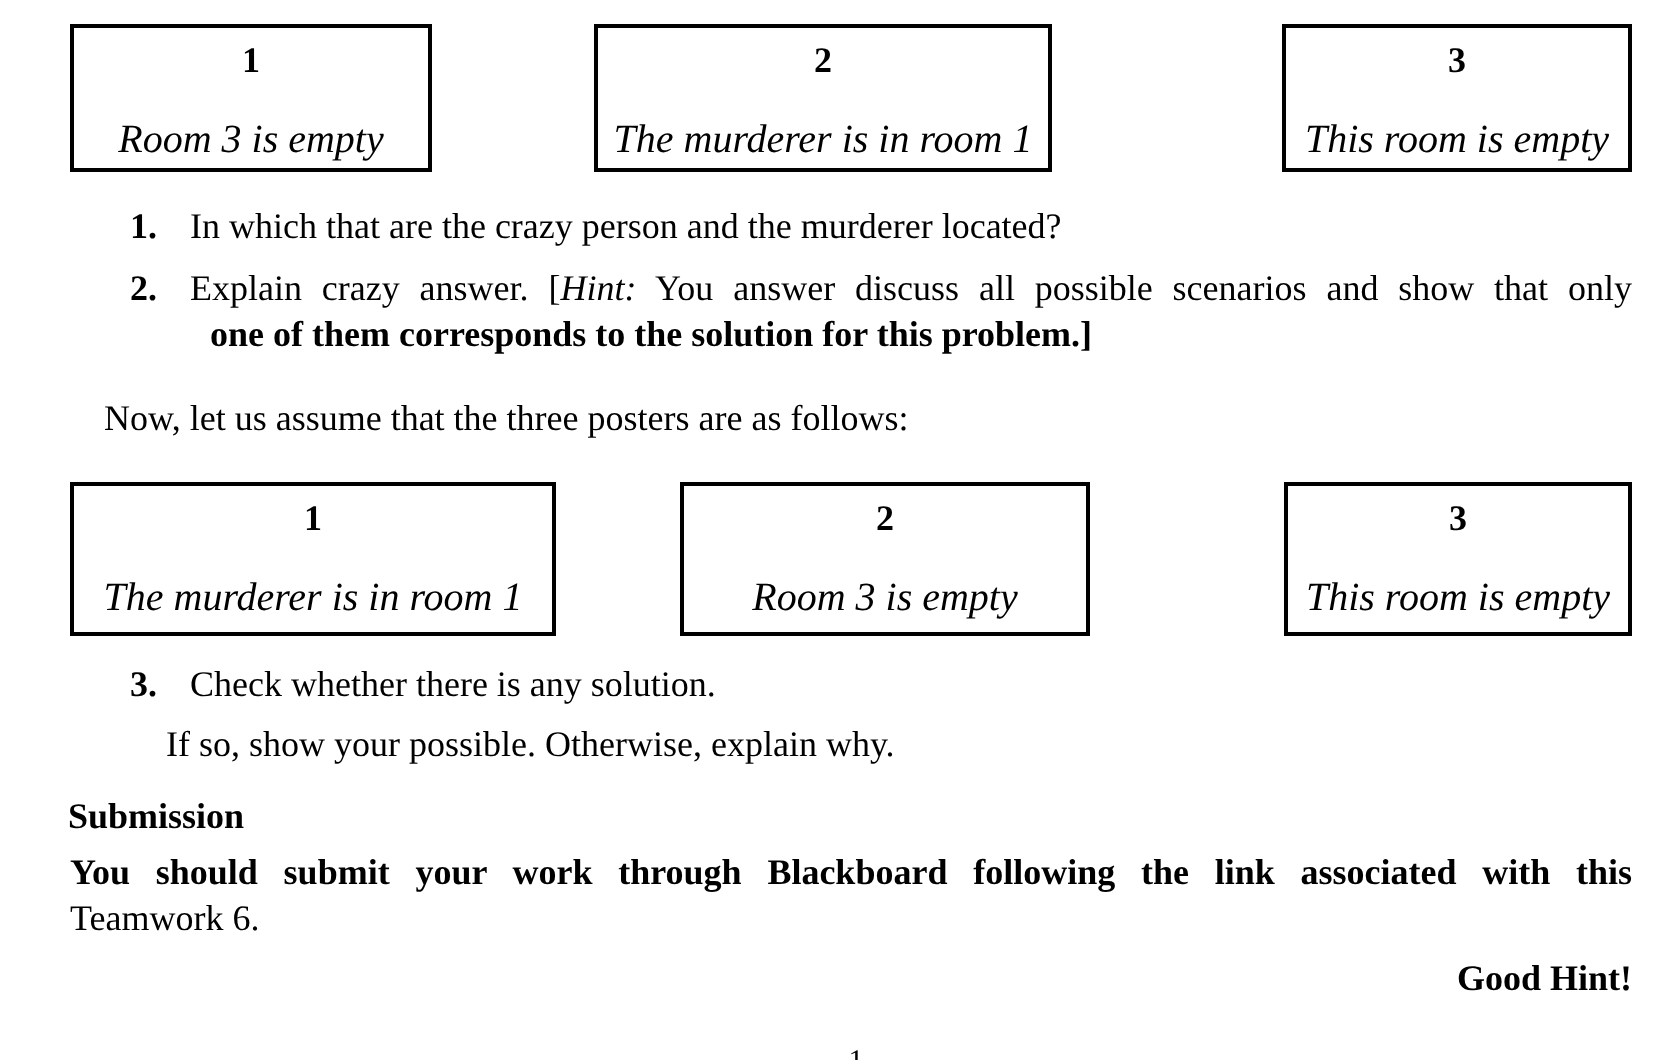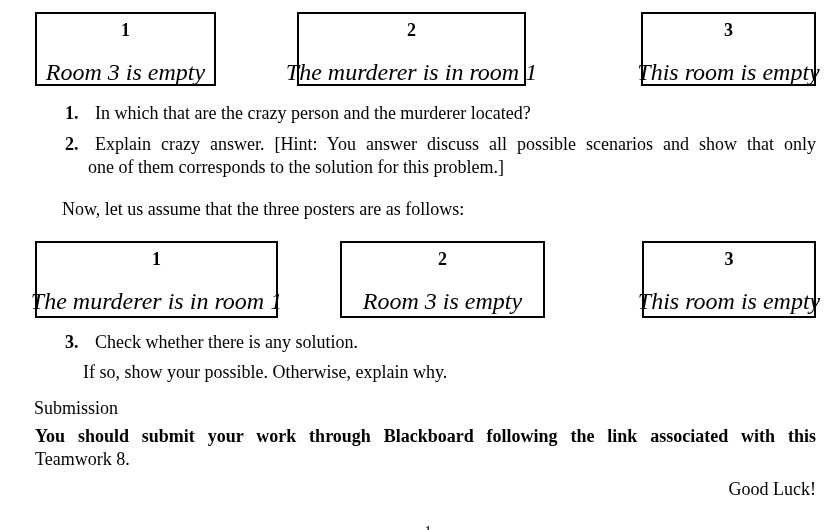--- a/index.html
+++ b/index.html
@@ -26,21 +26,21 @@
     padding: 7px 2px 9px 2px;
     background: #ffffff;
   }
   .poster-number {
     font-weight: bold;
     font-size: 18px;
     line-height: 1;
   }
   .poster-text {
     font-style: italic;
-    font-size: 24px;
+    font-size: 20px;
     line-height: 1;
     white-space: nowrap;
     margin-top: 21px;
   }
 
   
   #r1b1 { left: 35px;  top: 12px; width: 181px; height: 74px; }
   #r1b2 { left: 297px; top: 12px; width: 229px; height: 74px; }
   #r1b3 { left: 641px; top: 12px; width: 175px; height: 74px; }
   
@@ -56,22 +56,22 @@
   .num {
     font-weight: bold;
   }
   .justify-line {
     white-space: normal;
     text-align: justify;
     text-align-last: justify;
     overflow: hidden;
     height: 24px;
   }
-  .italic { }
-  .bold { font-weight: normal; }
+  .italic { font-style: italic; }
+  .bold { font-weight: bold; }
   .right { text-align: right; }
 </style>
 </head>
 <body>
 
 <div class="poster-box" id="r1b1">
   <span class="poster-number">1</span>
   <span class="poster-text">Room 3 is empty</span>
 </div>
 <div class="poster-box" id="r1b2">
@@ -81,40 +81,40 @@
 <div class="poster-box" id="r1b3">
   <span class="poster-number">3</span>
   <span class="poster-text">This room is empty</span>
 </div>
 
 <div class="abs body-text num" style="left:65px; top:103px;">1.</div>
 <div class="abs body-text" style="left:95px; top:103px;">In which that are the crazy person and the murderer located?</div>
 
 <div class="abs body-text num" style="left:65px; top:134px;">2.</div>
 <div class="abs body-text justify-line" style="left:95px; top:134px; width:721px;"><span>Explain crazy answer. [</span><span class="italic">Hint:</span><span> You answer discuss all possible scenarios and show that only</span></div>
-<div class="abs body-text" style="left:88px; top:157px;">one of them corresponds to the solution for this problem.]</div>
+<div class="abs body-text" style="left:105px; top:157px;font-weight:bold;">one of them corresponds to the solution for this problem.]</div>
 
-<div class="abs body-text" style="left:52px; top:199px;margin-left:10px;">Now, let us assume that the three posters are as follows:</div>
+<div class="abs body-text" style="left:52px; top:199px;">Now, let us assume that the three posters are as follows:</div>
 
 <div class="poster-box" id="r2b1">
   <span class="poster-number">1</span>
   <span class="poster-text">The murderer is in room 1</span>
 </div>
 <div class="poster-box" id="r2b2">
   <span class="poster-number">2</span>
   <span class="poster-text">Room 3 is empty</span>
 </div>
 <div class="poster-box" id="r2b3">
   <span class="poster-number">3</span>
   <span class="poster-text">This room is empty</span>
 </div>
 
 <div class="abs body-text num" style="left:65px; top:332px;">3.</div>
 <div class="abs body-text" style="left:95px; top:332px;">Check whether there is any solution.</div>
 <div class="abs body-text" style="left:83px; top:362px;">If so, show your possible. Otherwise, explain why.</div>
 
 <div class="abs body-text bold" style="left:34px; top:398px;">Submission</div>
 <div class="abs body-text justify-line" style="left:35px; top:426px; width:781px;font-weight:bold;">You should submit your work through Blackboard following the link associated with this</div>
-<div class="abs body-text" style="left:35px; top:449px;">Teamwork 8.</div>
+<div class="abs body-text" style="left:35px; top:449px;">Teamwork 6.</div>
 
-<div class="abs body-text bold right" style="left:35px; top:479px; width:781px;">Good Luck!</div>
+<div class="abs body-text bold right" style="left:35px; top:479px; width:781px;">Good Hint!</div>
 
 <div class="abs body-text" style="left:418px; top:522px; width:20px; text-align:center; font-size:15px;">1</div>
 
 </body></html>

